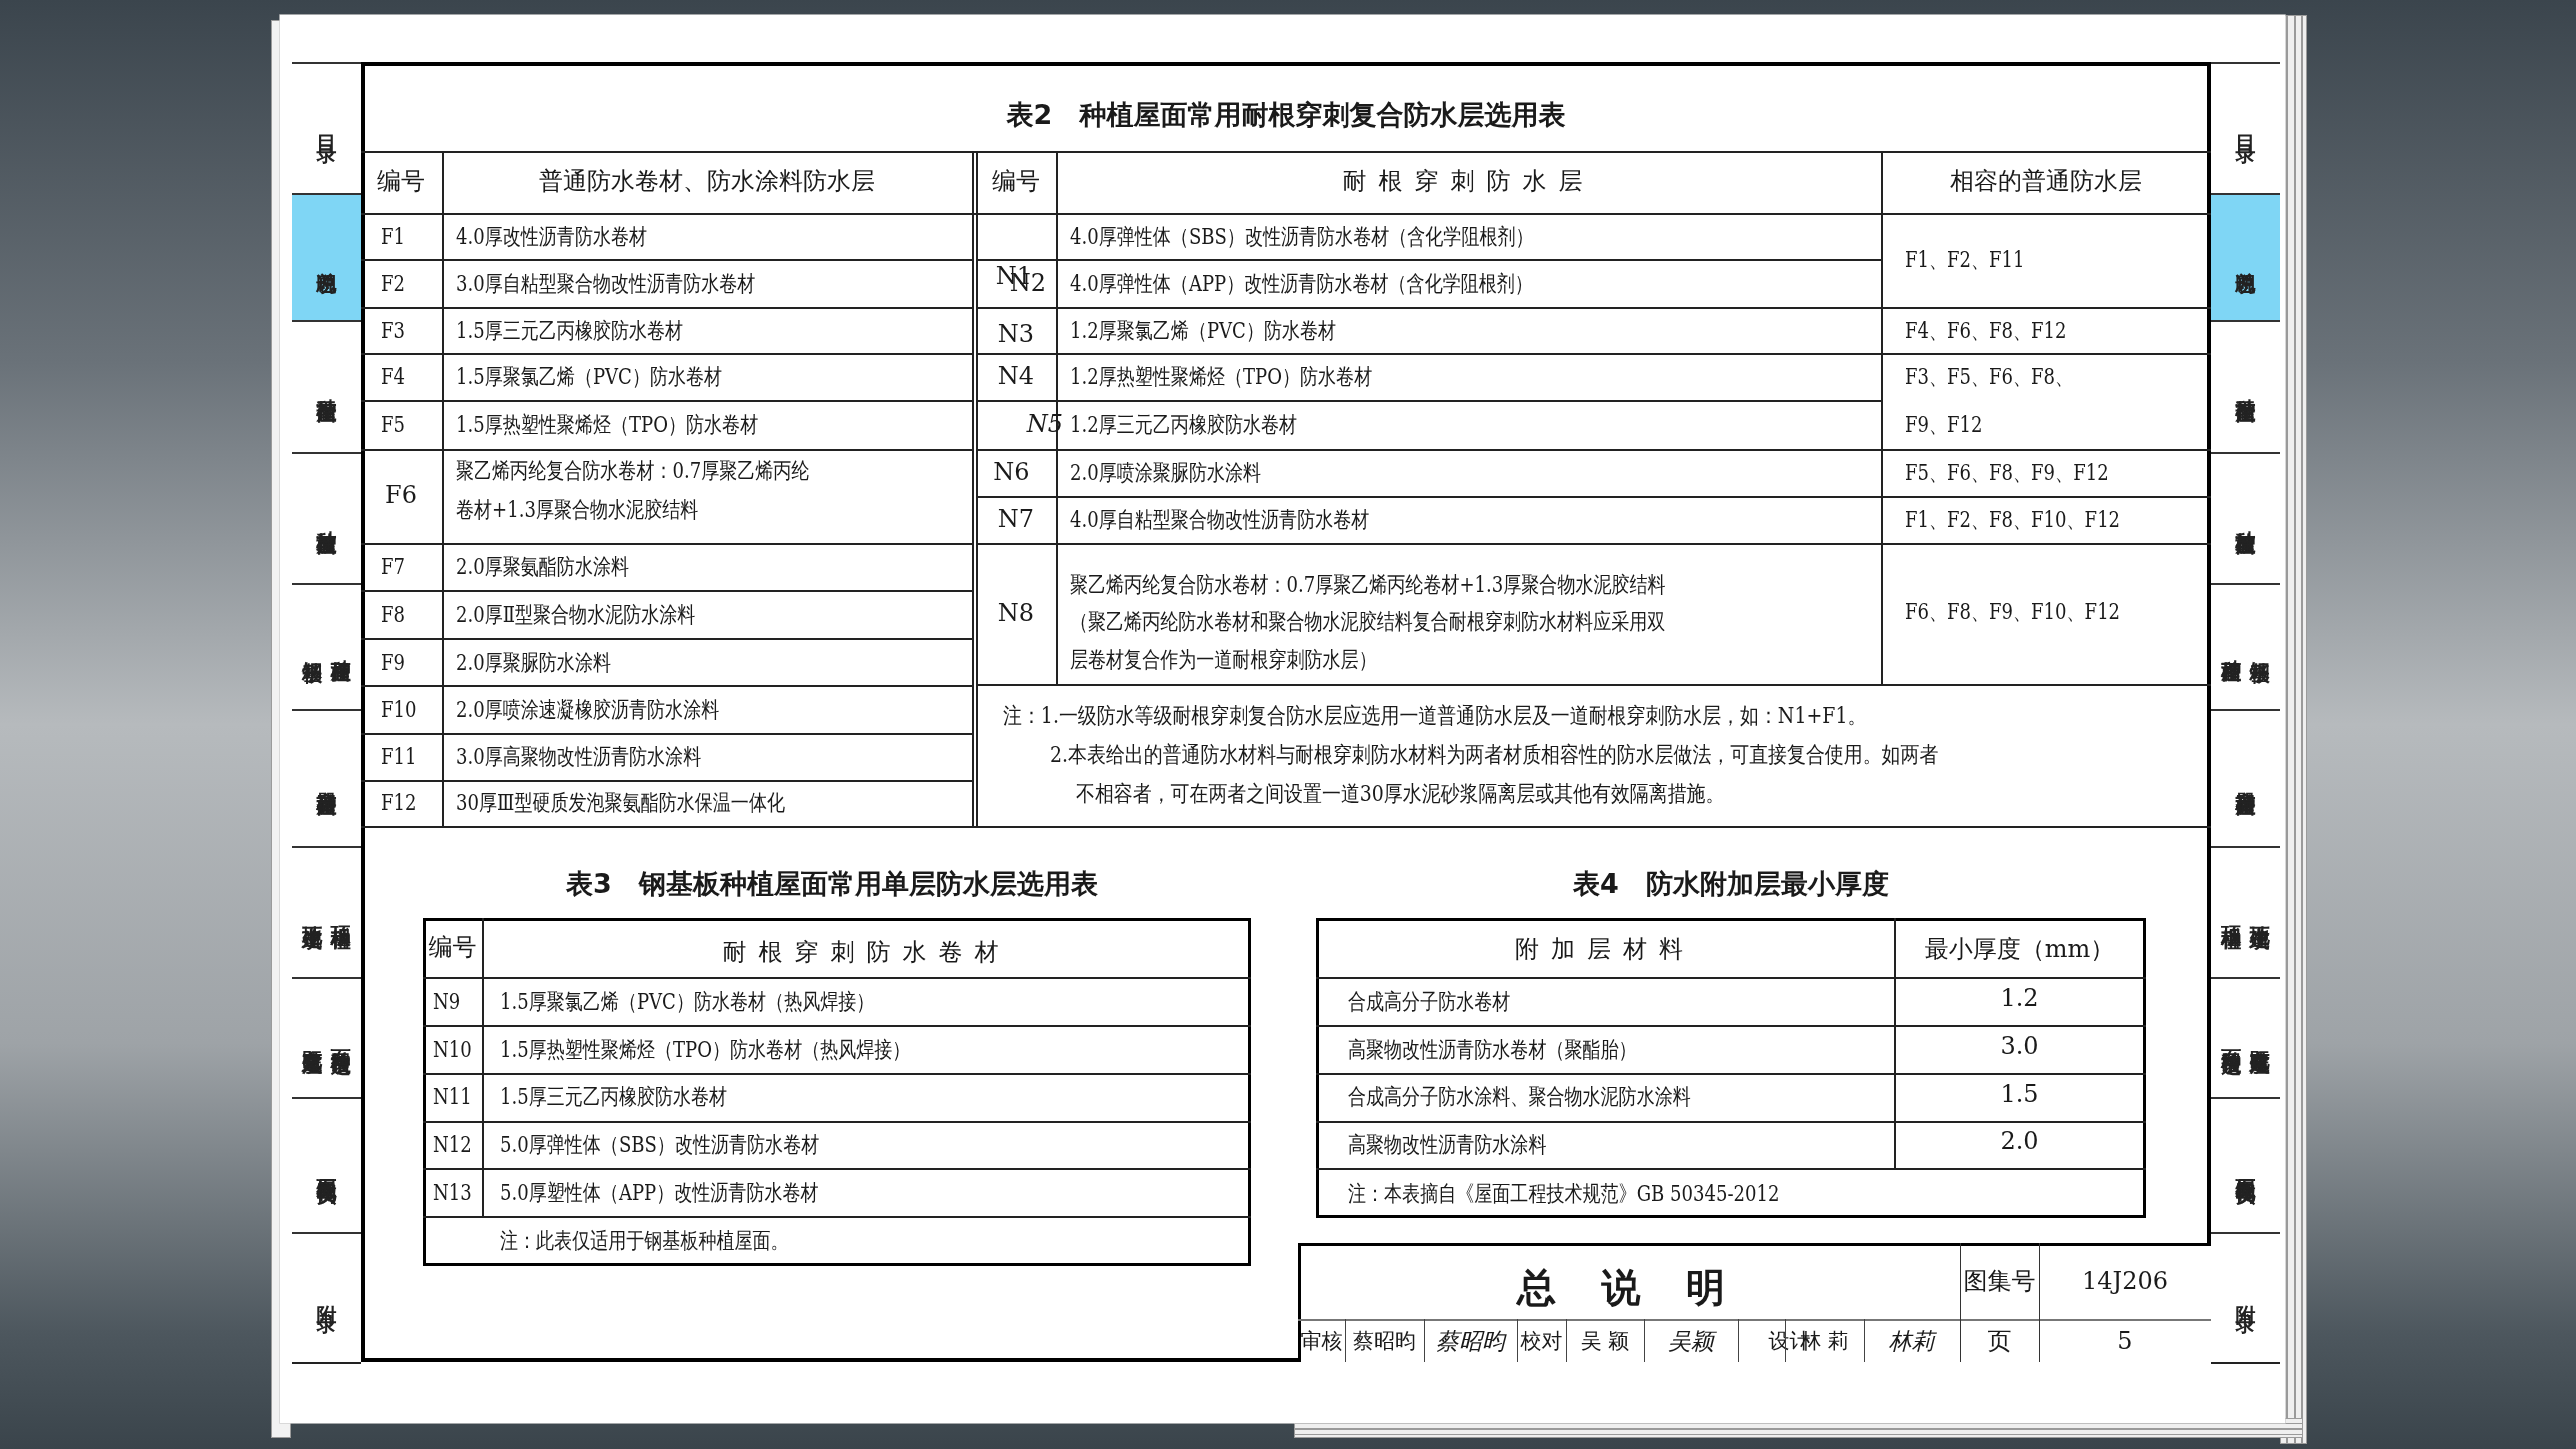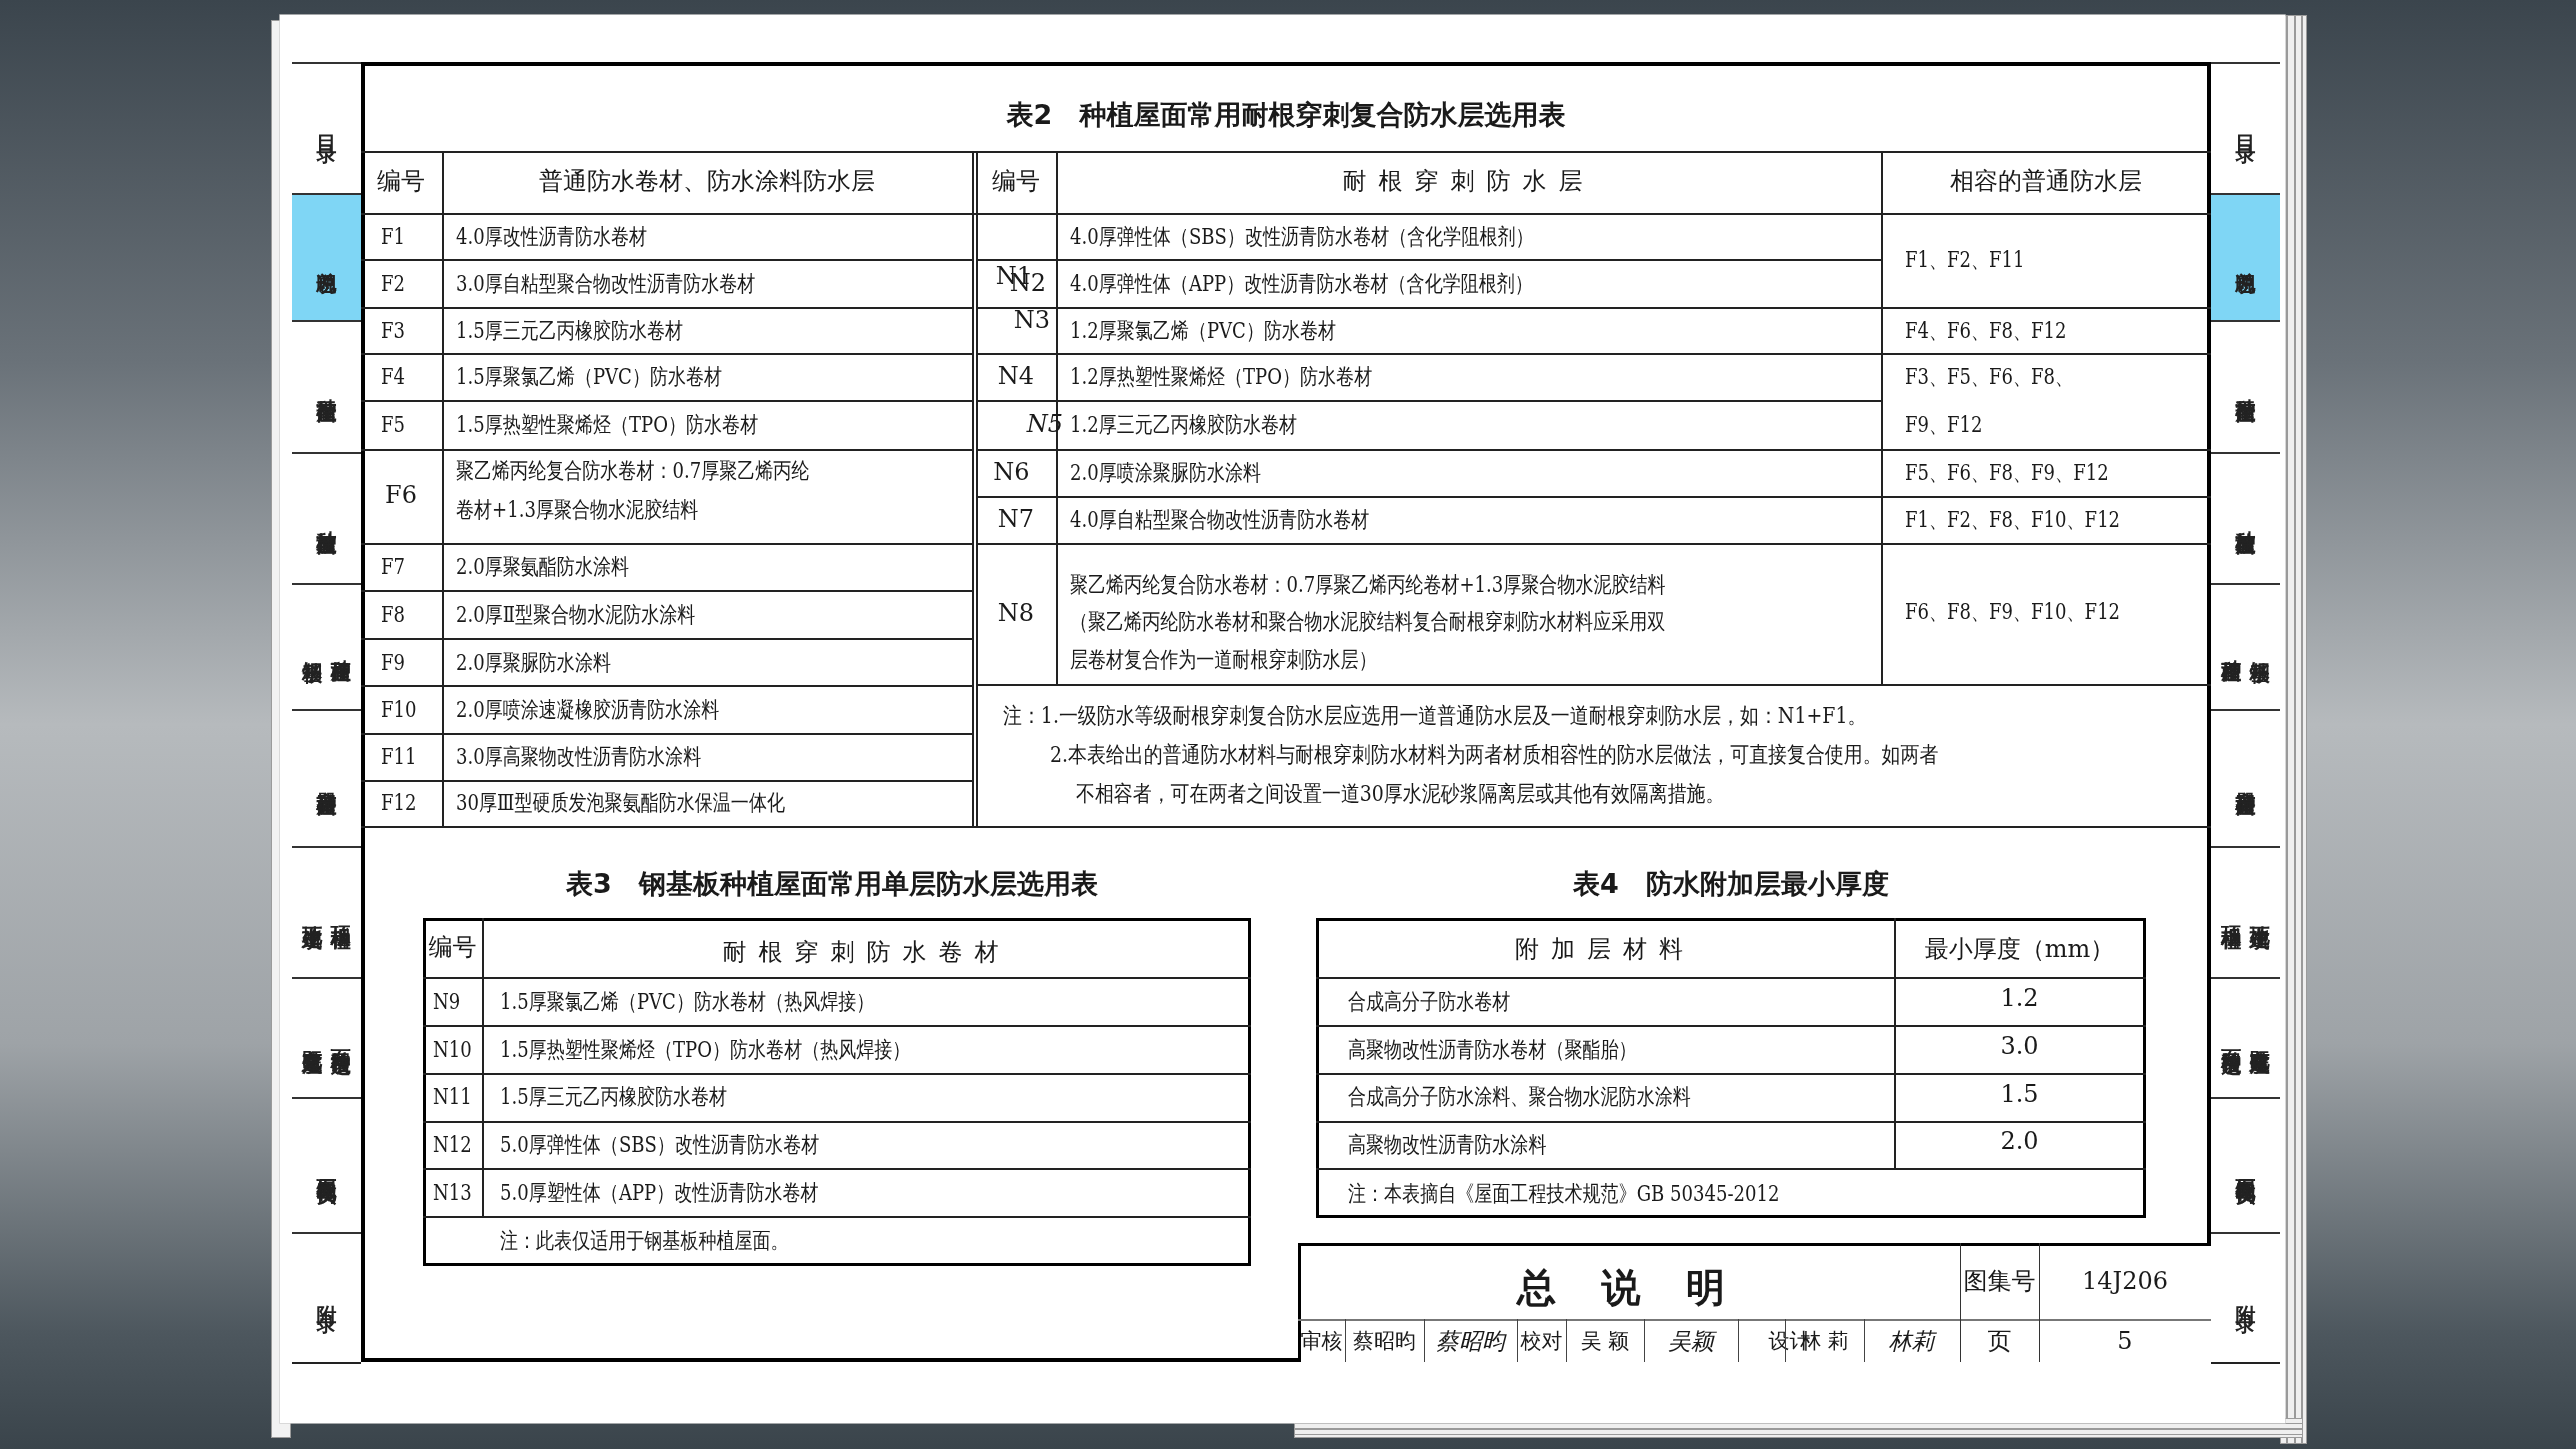--- a/index.html
+++ b/index.html
@@ -165,21 +165,21 @@
     <div class="t" style="left: 381px; top: 789px;">F12</div>
     <div class="t" style="left: 456px; top: 789px;">30厚Ⅲ型硬质发泡聚氨酯防水保温一体化</div>
   </div>
 <div id="t2right">
     <div class="tc" style="left: 976px; width: 76px; top: 223px; margin-top: 40px;">N1</div>
     <div class="t" style="left: 1070px; top: 223px;">4.0厚弹性体（SBS）改性沥青防水卷材（含化学阻根剂）</div>
     <div class="hline" style="left: 976px; width: 905px; top: 259px; border-top-width: 2px;"></div>
     <div class="tc" style="left: 976px; width: 104px; top: 270px;">N2</div>
     <div class="t" style="left: 1070px; top: 270px;">4.0厚弹性体（APP）改性沥青防水卷材（含化学阻根剂）</div>
     <div class="hline" style="left: 976px; width: 1235px; top: 307px; border-top-width: 2px;"></div>
-    <div class="tc" style="left: 976px; width: 80px; top: 307px; margin-left: 16px;">N3</div>
+    <div class="tc" style="left: 976px; width: 80px; top: 321px;">N3</div>
     <div class="t" style="left: 1070px; top: 317px;">1.2厚聚氯乙烯（PVC）防水卷材</div>
     <div class="hline" style="left: 976px; width: 1235px; top: 353px; border-top-width: 2px;"></div>
     <div class="tc" style="left: 976px; width: 80px; top: 363px;">N4</div>
     <div class="t" style="left: 1070px; top: 363px;">1.2厚热塑性聚烯烃（TPO）防水卷材</div>
     <div class="hline" style="left: 976px; width: 905px; top: 400px; border-top-width: 2px;"></div>
     <div class="tc" style="left: 1005px; width: 80px; top: 411px; font-style: italic;">N5</div>
     <div class="t" style="left: 1070px; top: 411px;">1.2厚三元乙丙橡胶防水卷材</div>
     <div class="hline" style="left: 976px; width: 1235px; top: 449px; border-top-width: 2px;"></div>
     <div class="tc" style="left: 976px; width: 71px; top: 459px;">N6</div>
     <div class="t" style="left: 1070px; top: 459px;">2.0厚喷涂聚脲防水涂料</div>

